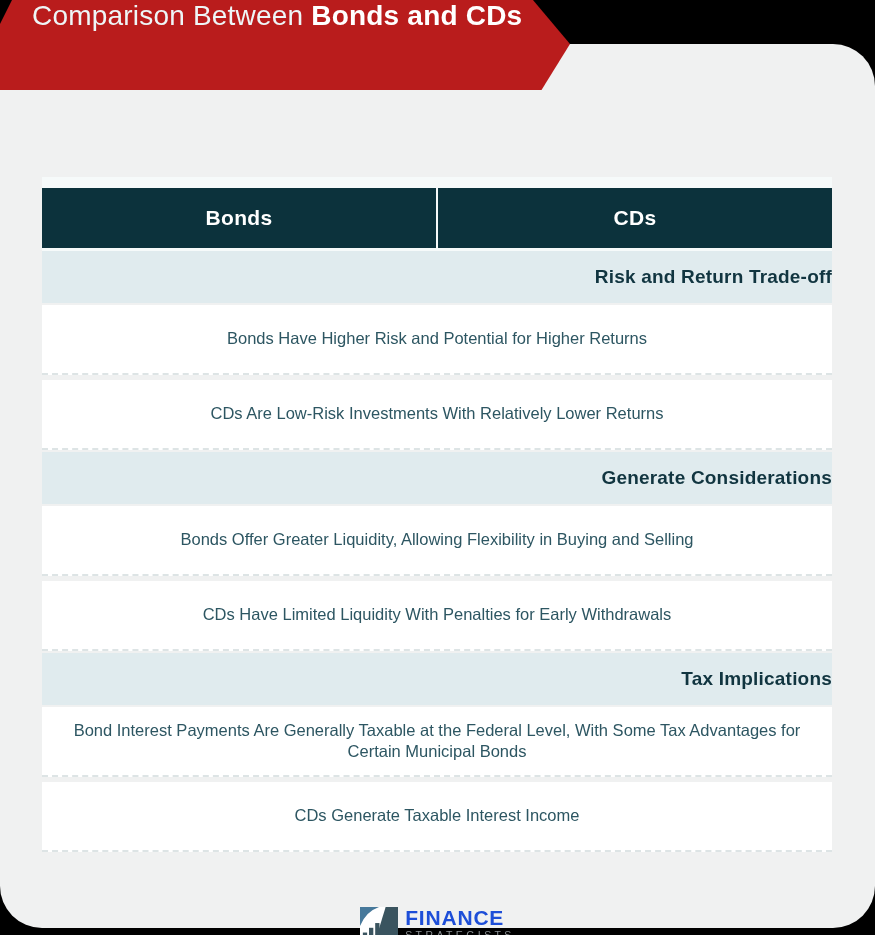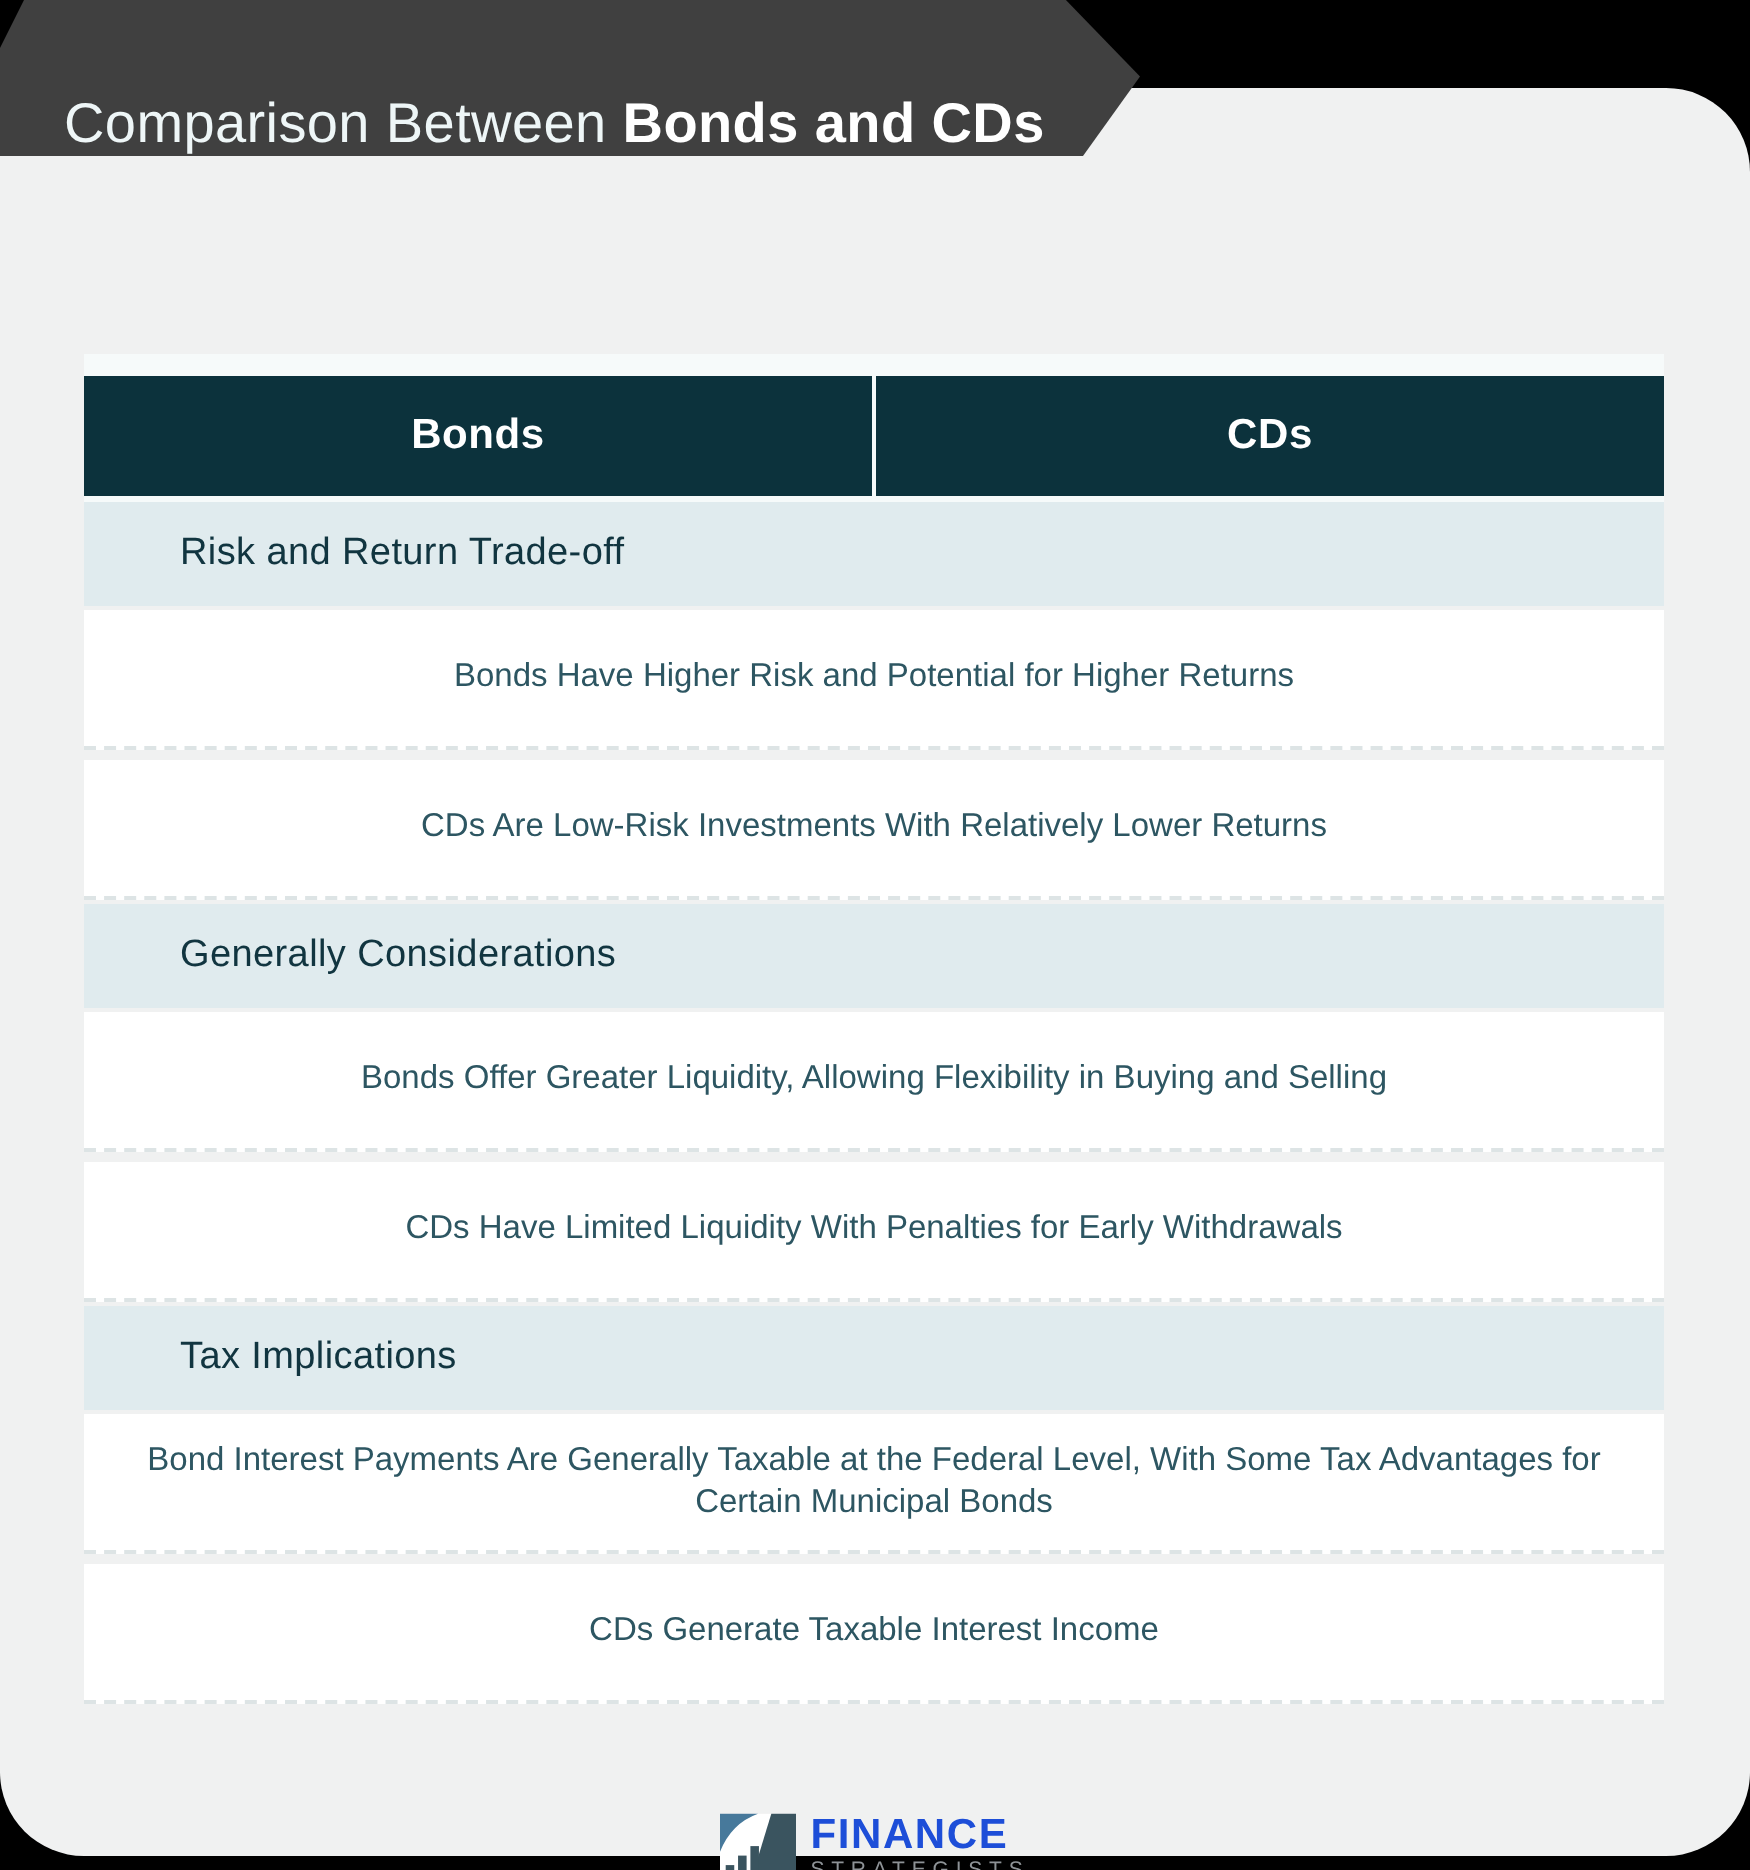--- a/index.html
+++ b/index.html
@@ -9,24 +9,24 @@
     font-family:"Liberation Sans", sans-serif;
   }
   
   .card{
     position:absolute;left:0;right:0;top:44px;bottom:7px;
     background:#f0f1f1;
     border-radius:0 42px 42px 42px;
   }
   
   .banner{
-    position:absolute;top:0;left:0;width:570px;height:78px;
-    background:#404040;
+    position:absolute;top:0;left:0;width:570px;height:90px;
+    background:#b91c1c;
     clip-path:polygon(12px 0%, 93.5% 0%, 100% 49%, 95% 100%, 0% 100%, 0% 24px);
-    display:flex;align-items:flex-end;
+    display:flex;align-items:flex-start;
     z-index:5;
   }
   .banner .title{
     padding-left:32px;font-size:28px;color:#eef6f7;letter-spacing:0.2px;
     white-space:nowrap;
   }
   .banner .title b{color:#ffffff;font-weight:700;}
   
   .table{
     position:absolute;left:42px;top:133px;width:790px;z-index:2;
@@ -38,23 +38,22 @@
   .hcell{
     flex:1;height:60px;background:#0c323c;color:#ffffff;
     display:flex;align-items:center;justify-content:center;
     font-size:21px;font-weight:700;letter-spacing:0.3px;margin-top:11px;
   }
   .row--section{
     background:#e0ebee;height:52px;margin-bottom:2px;
     align-items:center;justify-content:center;
   }
   .scell{
-    width:100%;text-align:left;font-size:19px;font-weight:400;color:#113540;
+    width:100%;text-align:right;font-size:19px;font-weight:700;color:#113540;
     letter-spacing:0.2px;
-    margin-left:48px;
   }
   .row--content{gap:5px;margin-bottom:2px;flex-direction:column;}
   .cell{
     flex:1;background:#ffffff;min-height:70px;
     display:flex;align-items:center;justify-content:center;
     text-align:center;padding:10px 18px;box-sizing:border-box;
     font-size:16.5px;line-height:1.3;color:#2d5662;
     border-bottom:2px dashed #dde4e5;
   }
   
@@ -88,21 +87,21 @@
       <div class="scell">Risk and Return Trade-off</div>
     </div>
     <div class="row row--content">
       <div class="cell cell--bonds">Bonds Have Higher Risk and Potential for Higher Returns</div>
       <div class="cell cell--cds">CDs Are Low-Risk Investments With Relatively Lower Returns</div>
     </div>
   </div>
 
   <div class="section-group">
     <div class="row row--section">
-      <div class="scell">Generally Considerations</div>
+      <div class="scell">Generate Considerations</div>
     </div>
     <div class="row row--content">
       <div class="cell cell--bonds">Bonds Offer Greater Liquidity, Allowing Flexibility in Buying and Selling</div>
       <div class="cell cell--cds">CDs Have Limited Liquidity With Penalties for Early Withdrawals</div>
     </div>
   </div>
 
   <div class="section-group">
   </div>
 

